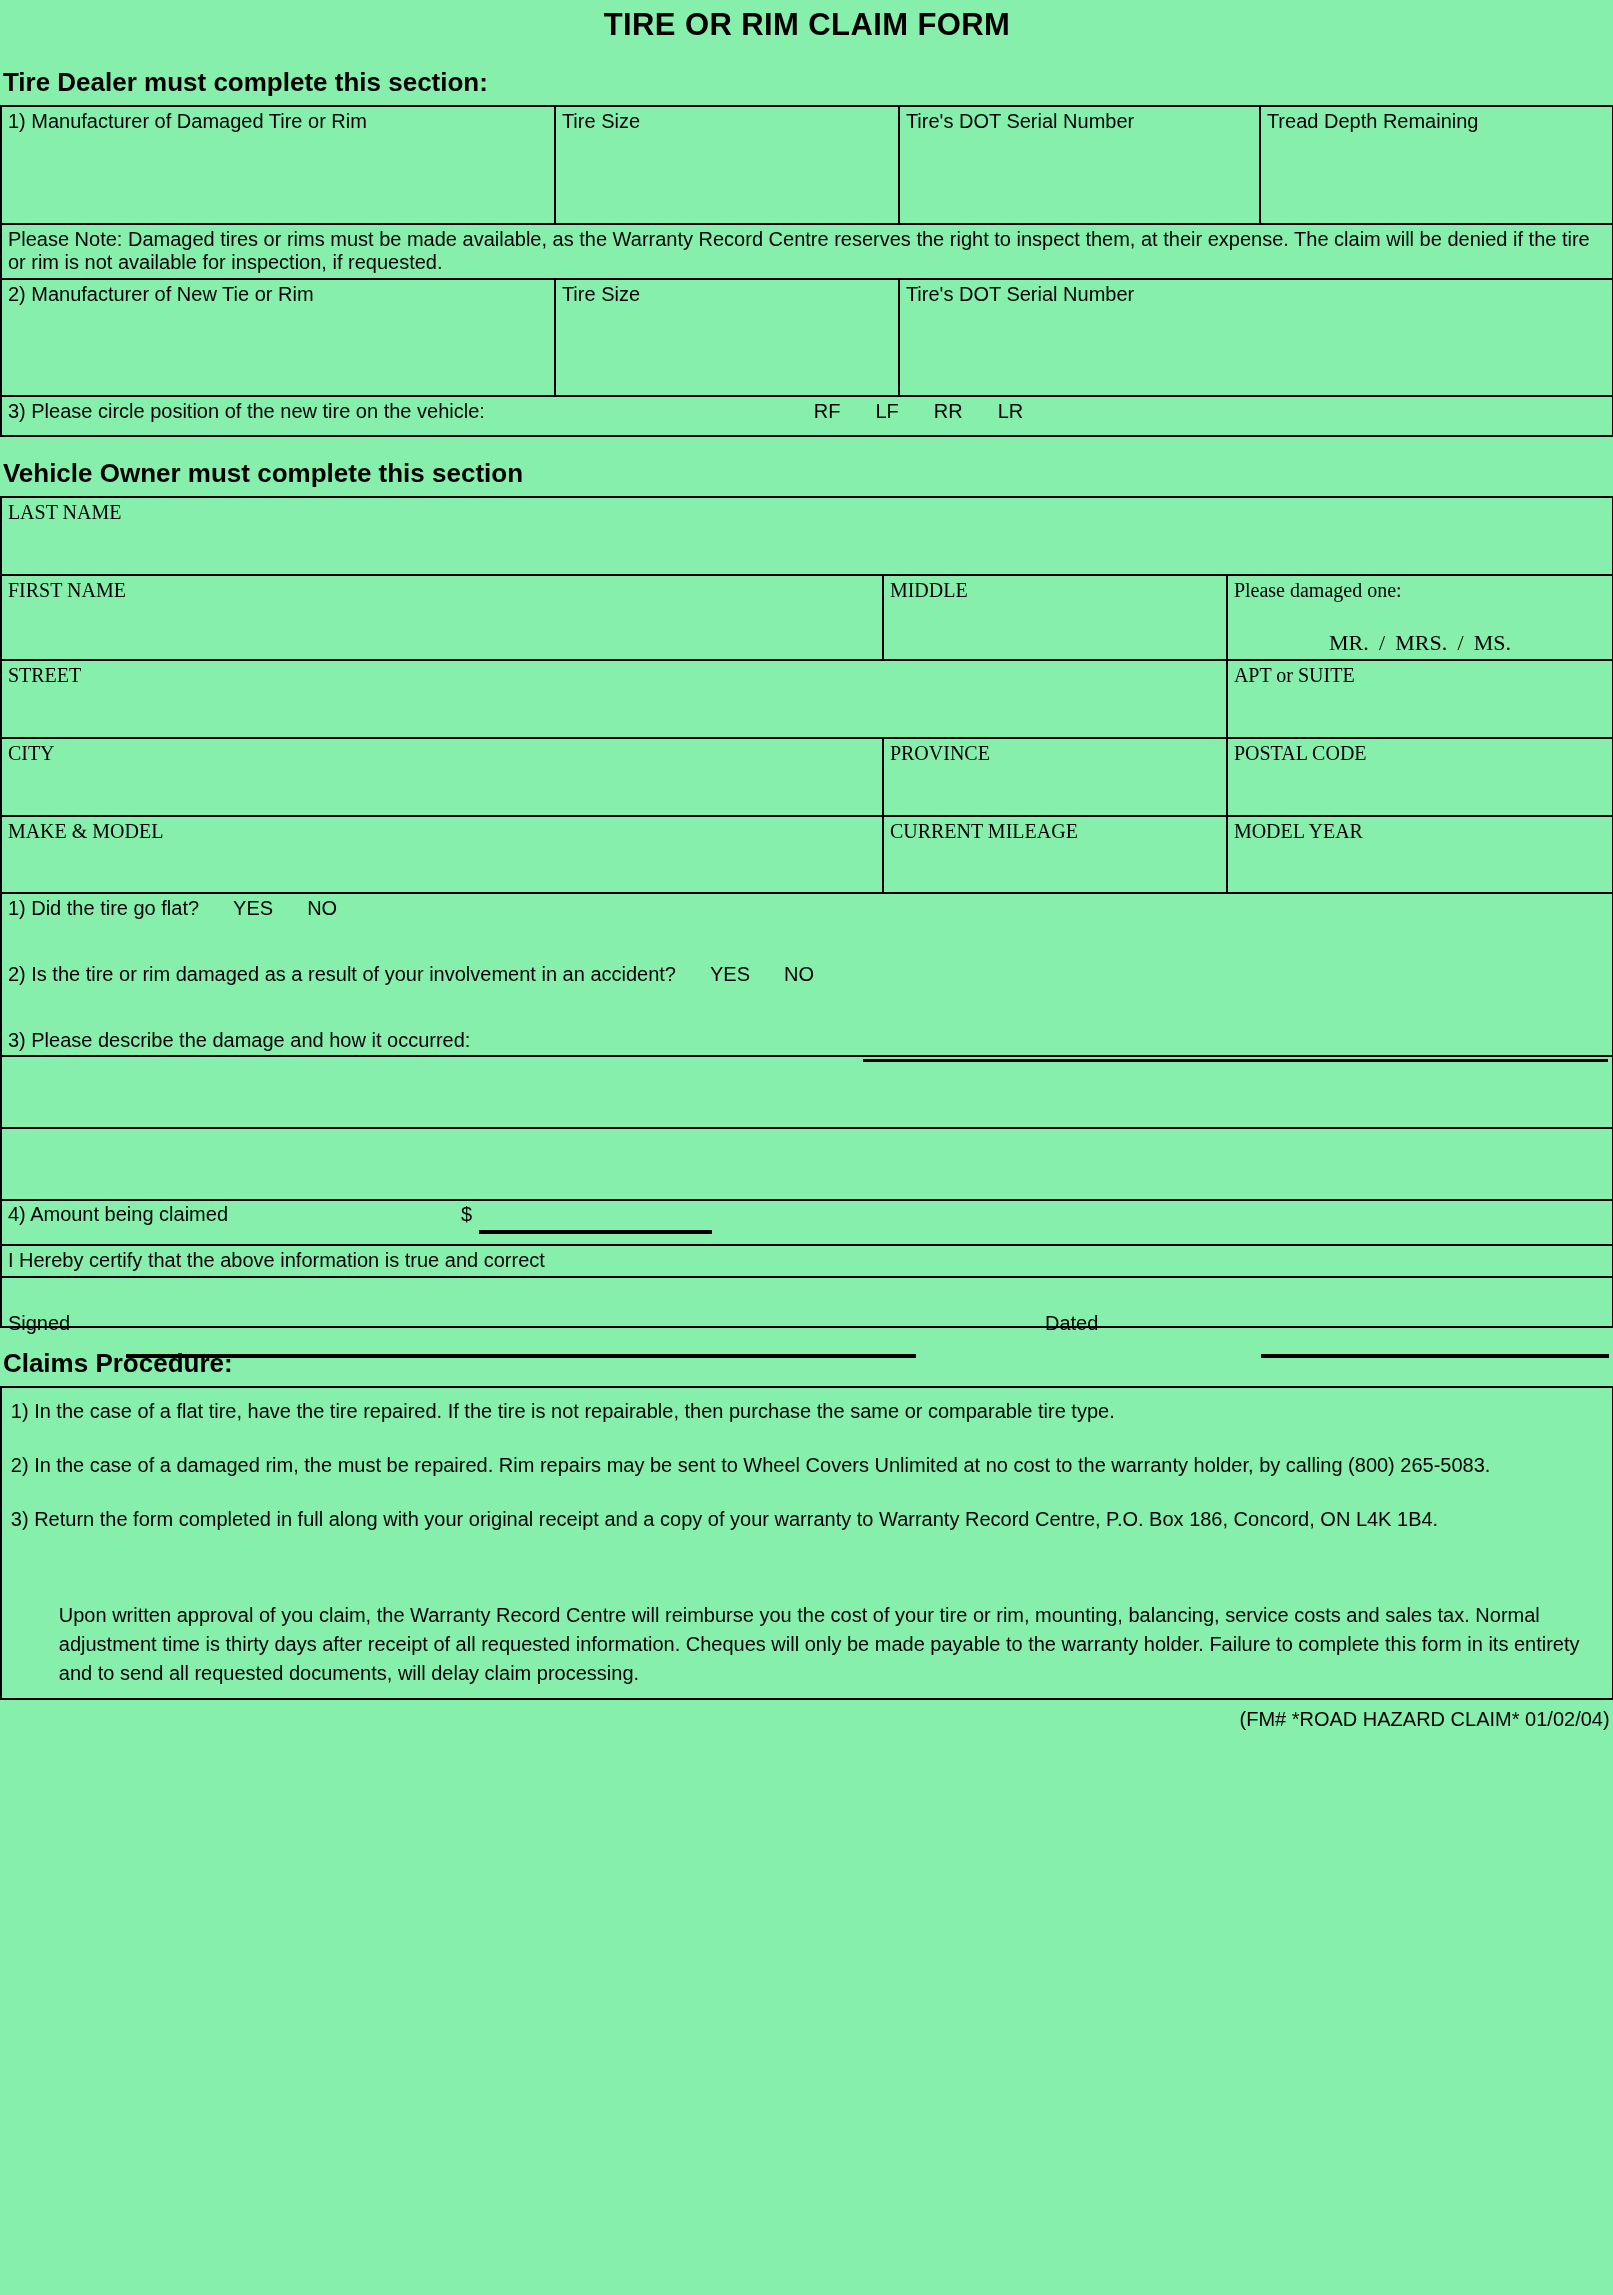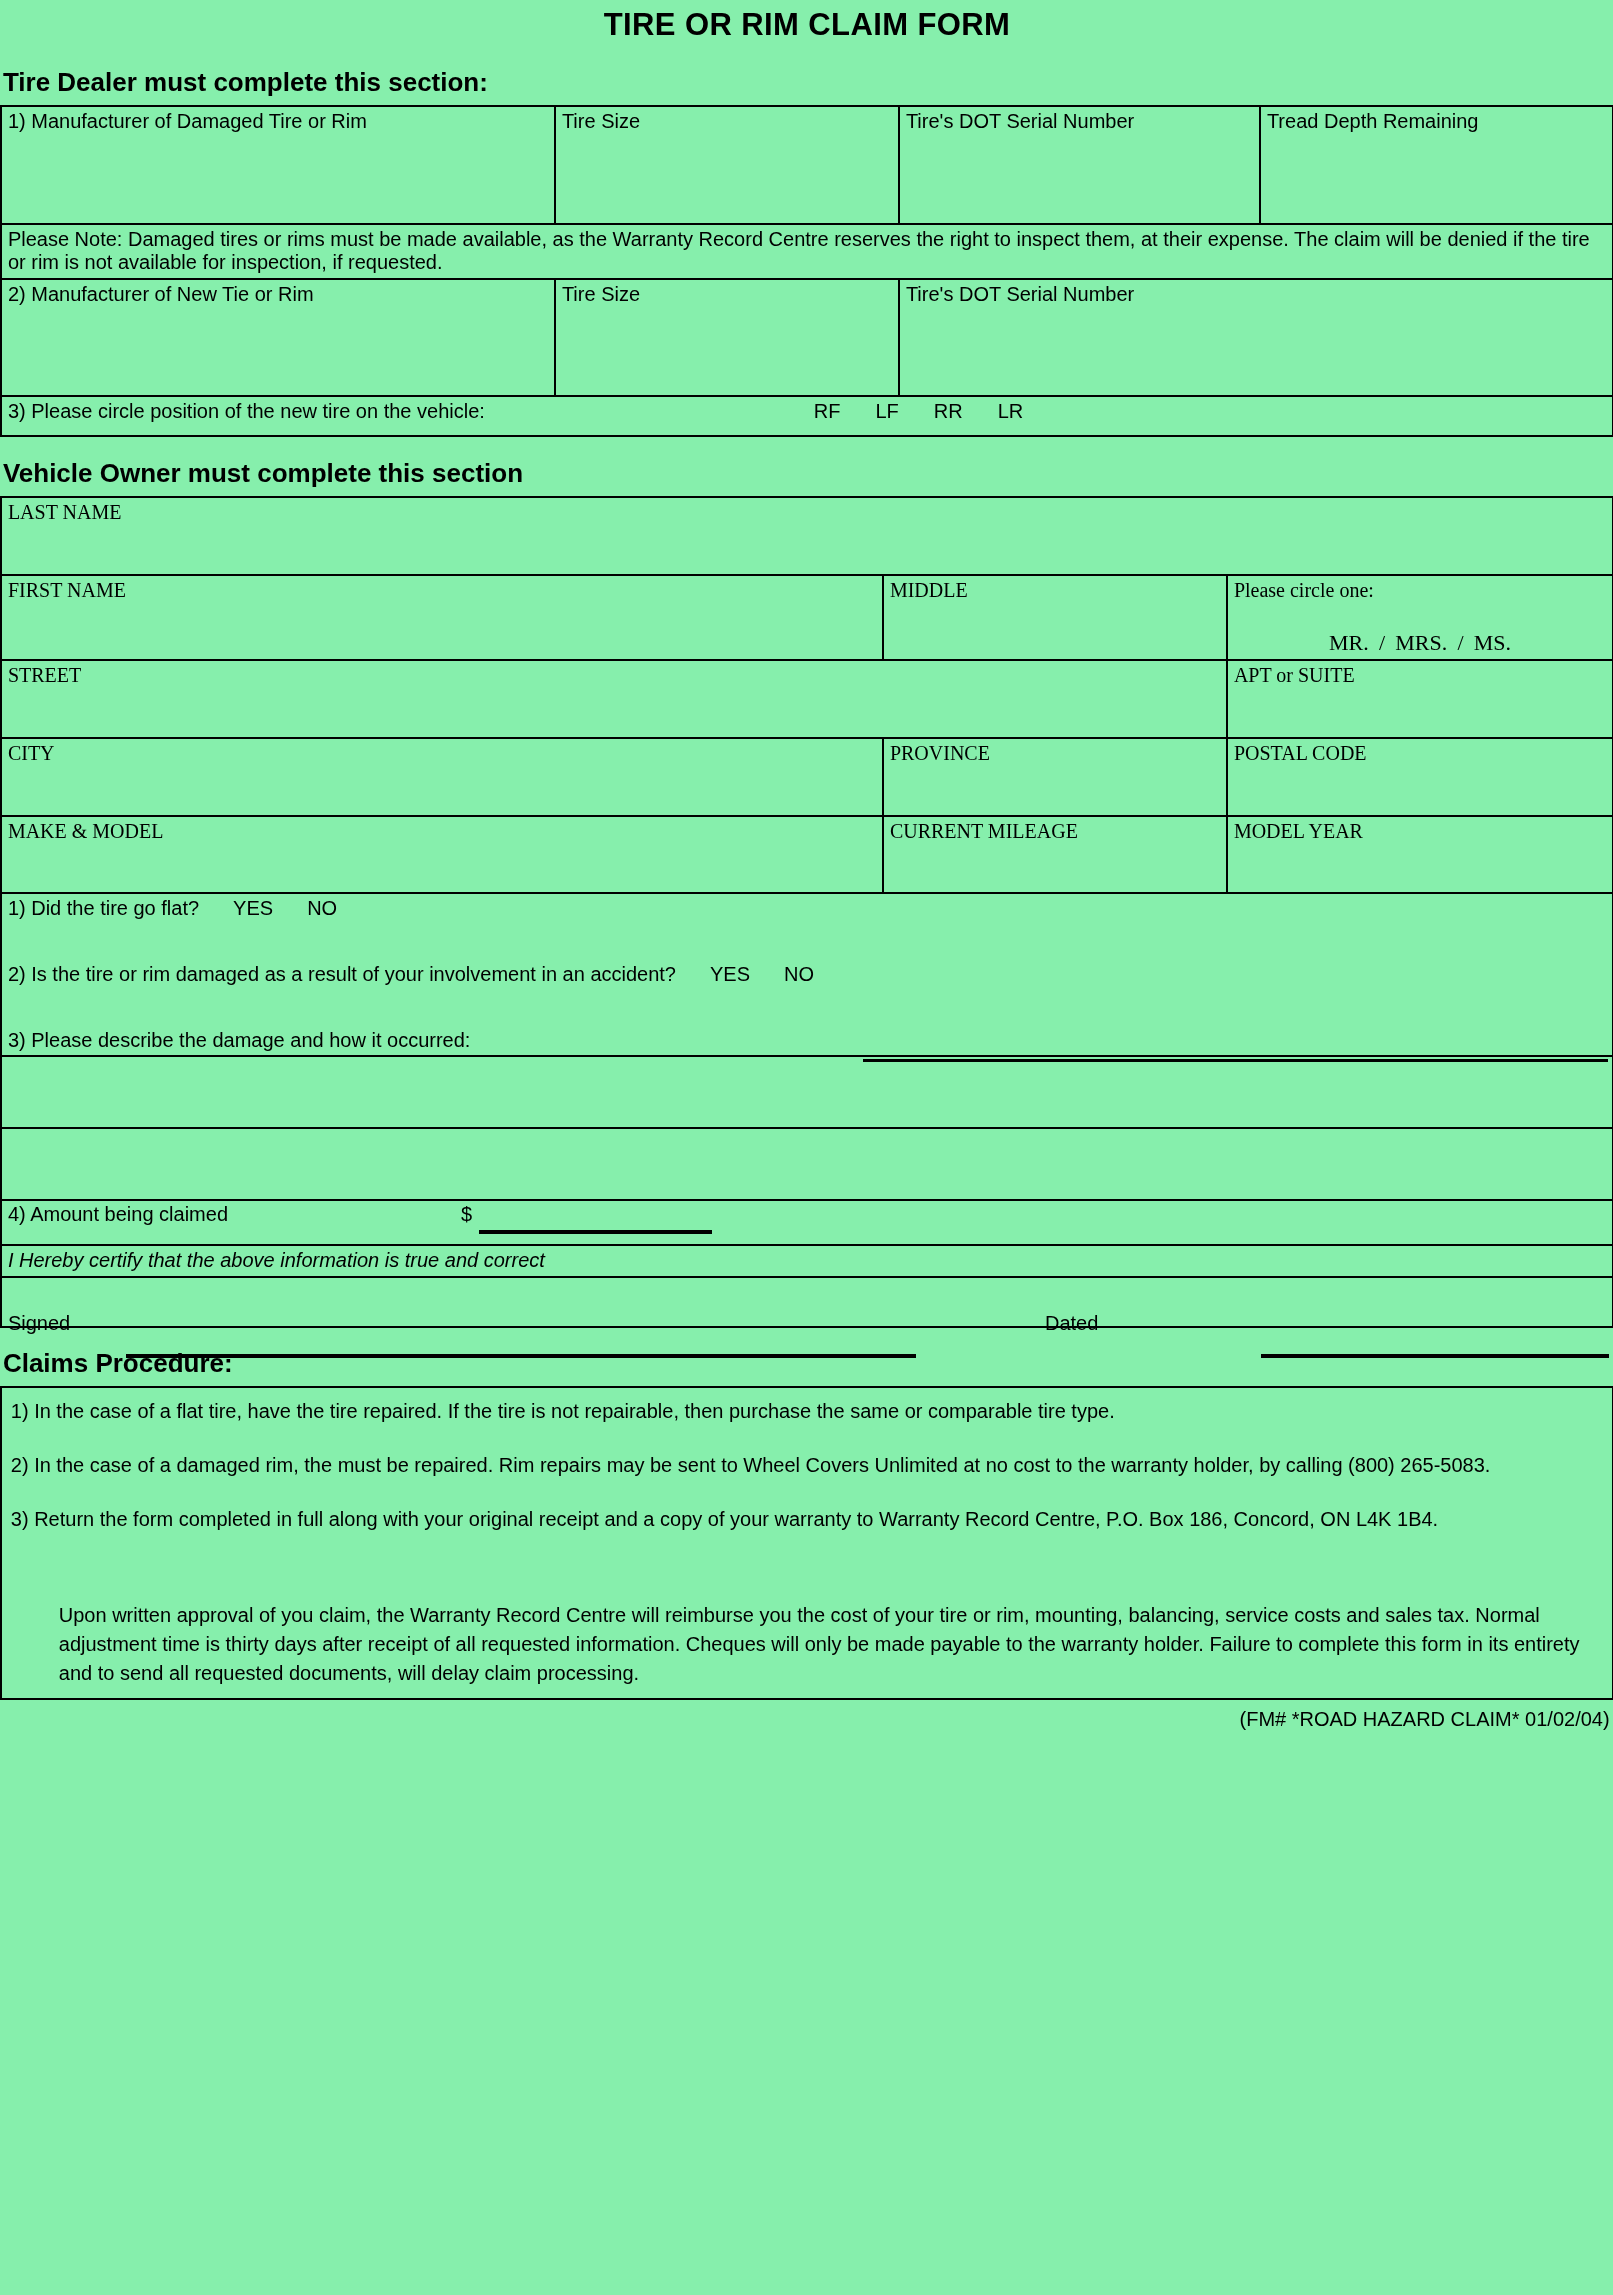--- a/index.html
+++ b/index.html
@@ -127,21 +127,20 @@
     position: absolute;
     left: 17.6px;
     width: 233px;
     bottom: -7.3px;
     border-bottom: 4.4px solid #000;
   }
 
   .certify {
     font-size: 24px;
     padding: 11.7px 7.3px 7.3px 5.9px;
-    font-style: italic;
   }
 
   .signed-row {
     font-size: 24px;
     padding: 37px 7.3px 25px 5.9px;
     position: relative;
     height: 42px;
   }
   .sig-label { position: absolute; left: 5.9px; top: 34px; }
   .sig-rule { position: absolute; left: 124px; width: 790px; top: 76px; border-bottom: 4.4px solid #000; }
@@ -215,21 +214,21 @@
 
     <tbody>
         <tr>
       <td class="cell-s" colspan="3">LAST NAME</td>
     </tr>
 
     <tr>
       <td class="cell-s">FIRST NAME</td>
       <td class="cell-s">MIDDLE</td>
       <td class="cell-s">
-        <span class="circle-one">Please circle one:</span>
+        <span class="circle-one">Please damaged one:</span>
         <div class="circle-opts"><span>MR.</span><i>/</i><span>MRS.</span><i>/</i><span>MS.</span></div>
       </td>
     </tr>
 
     <tr>
       <td class="cell-s" colspan="2">STREET</td>
       <td class="cell-s">APT or SUITE</td>
     </tr>
 
     <tr>

